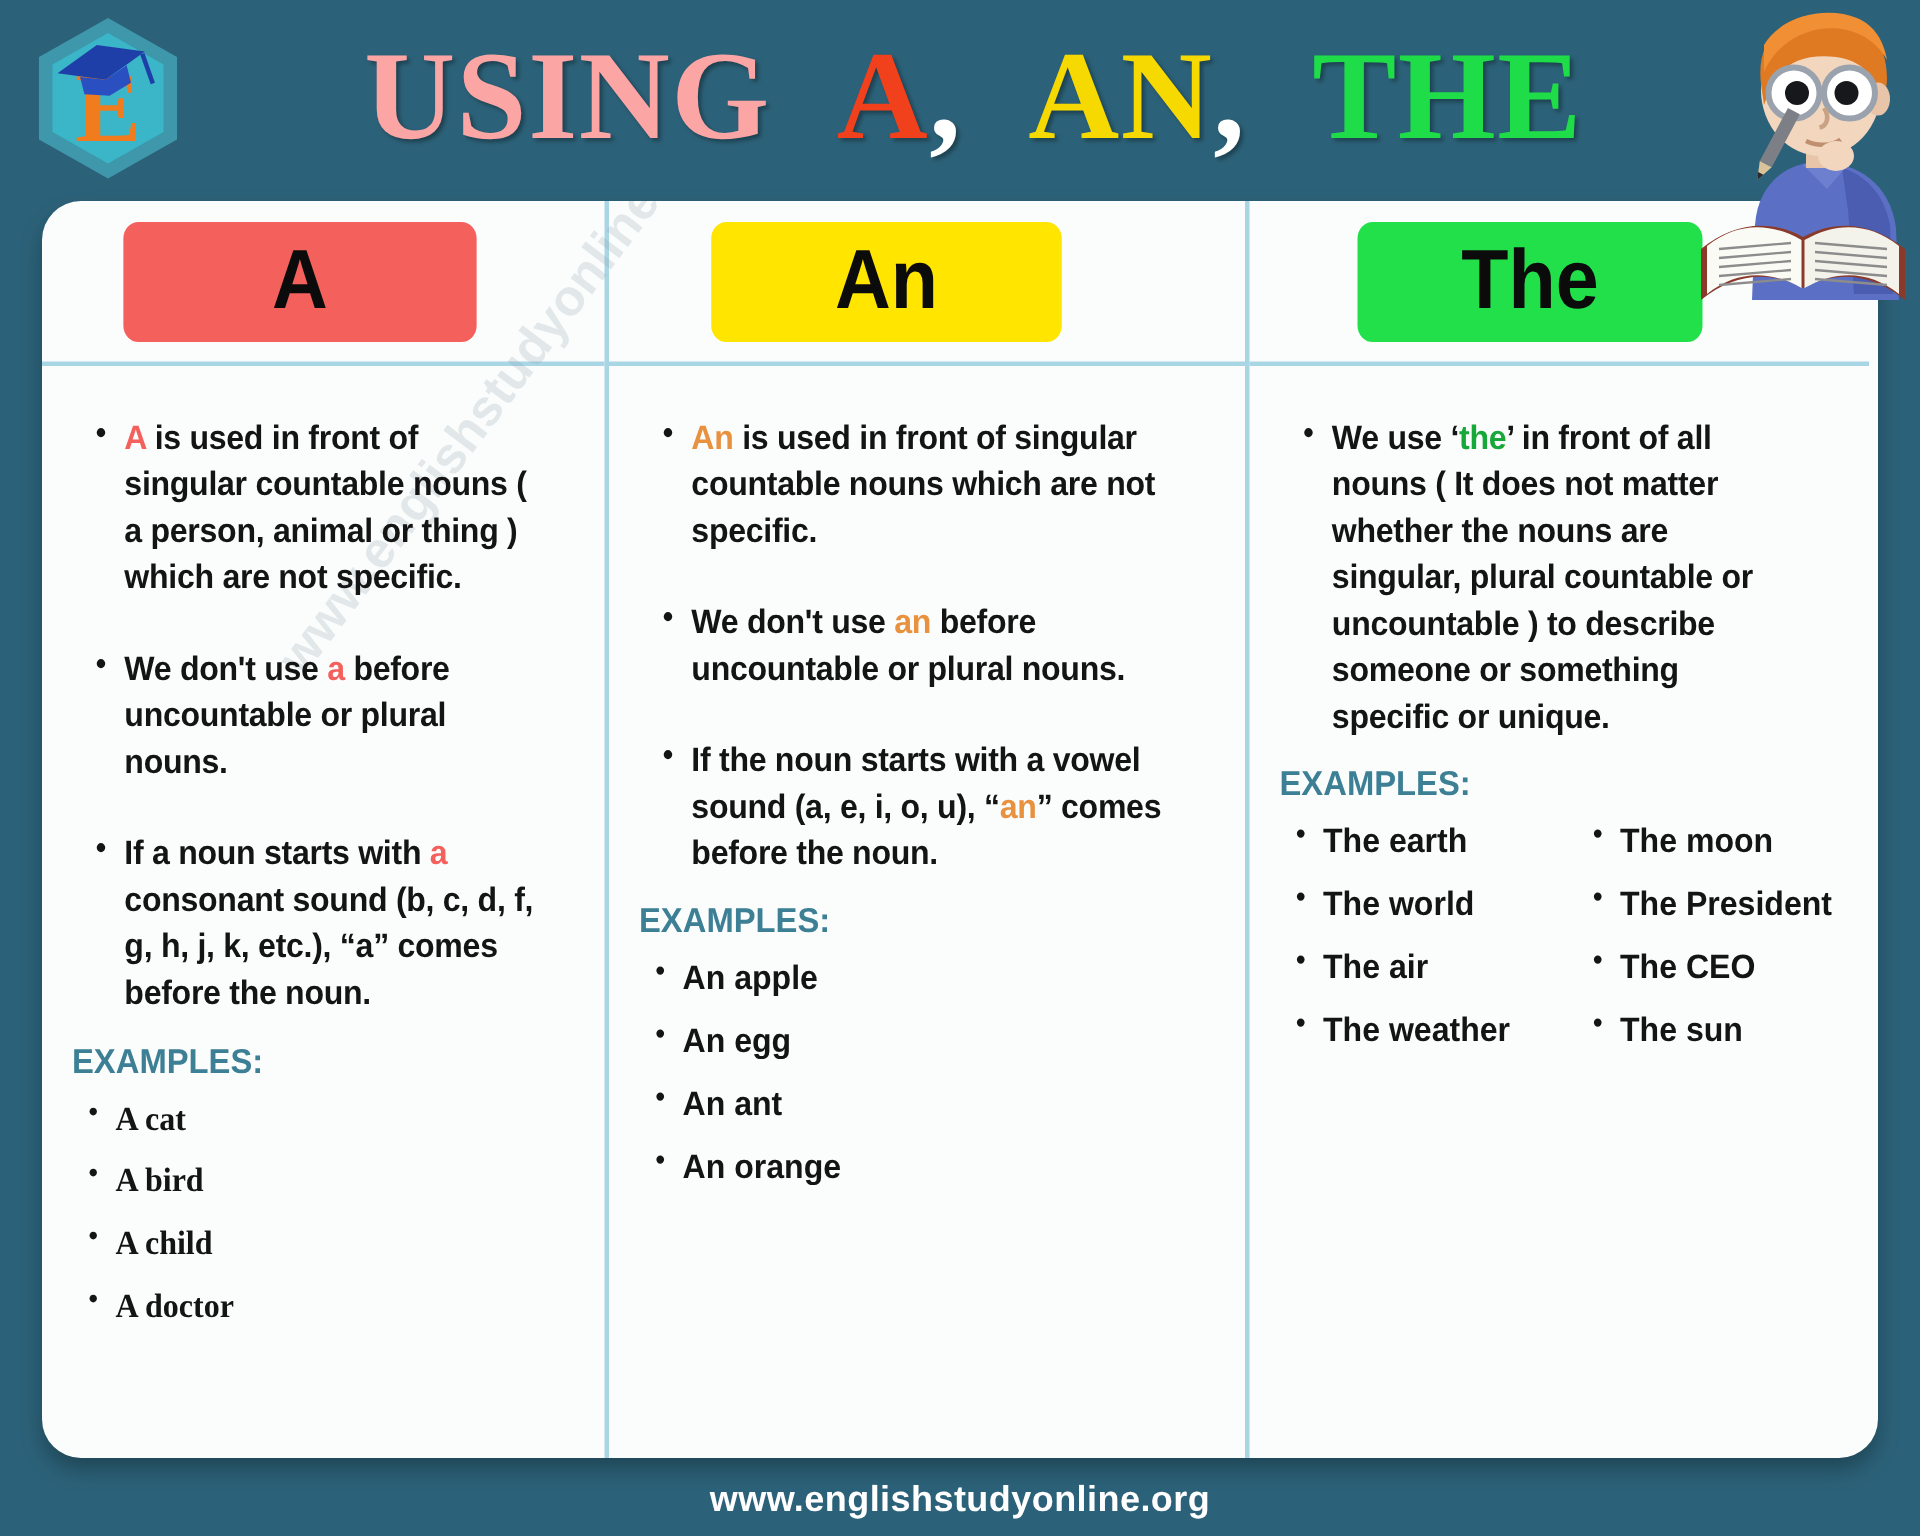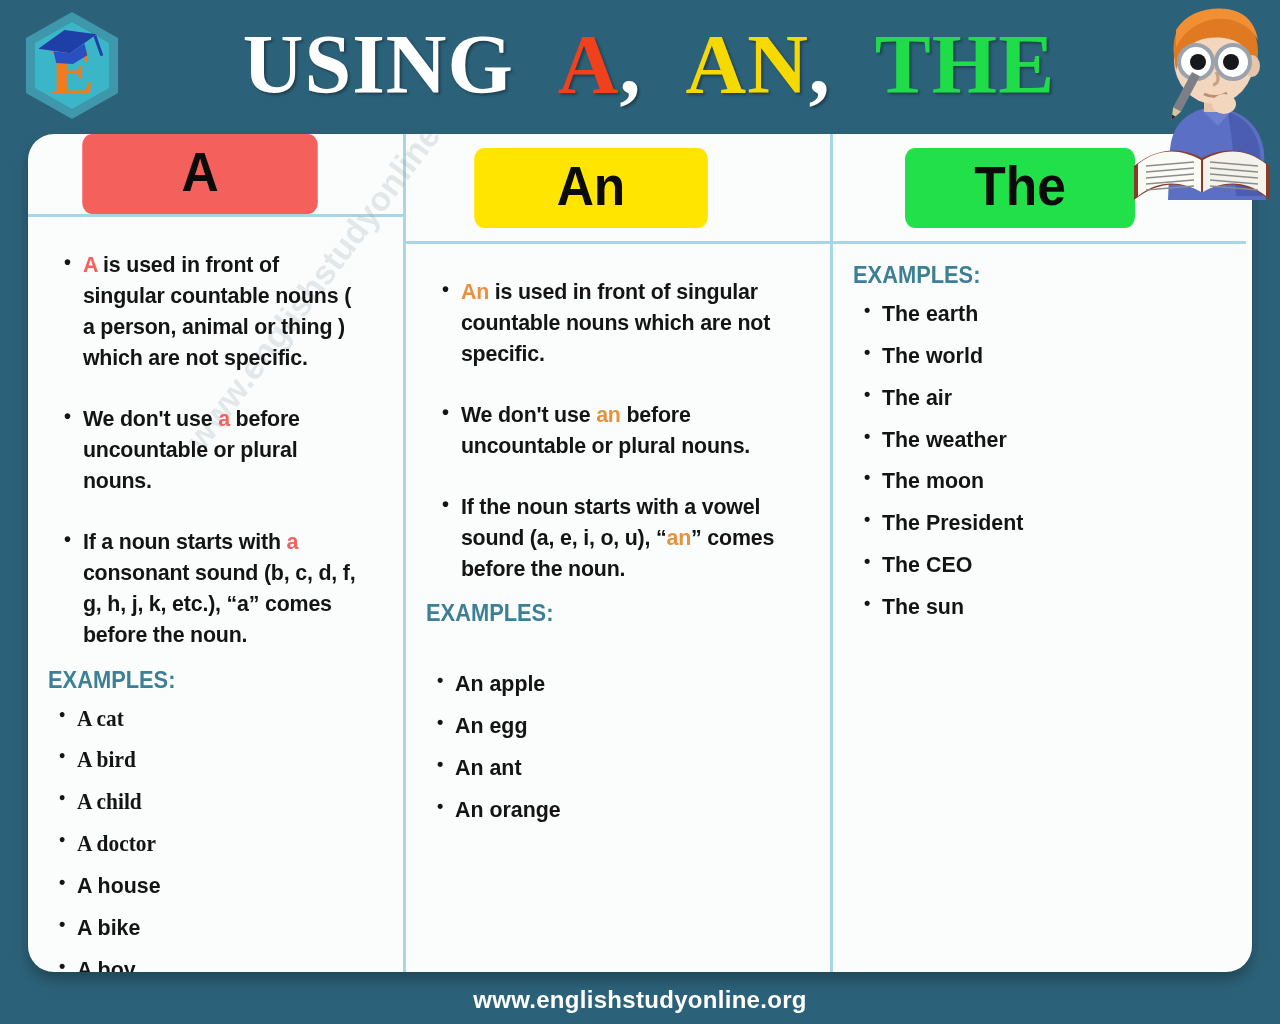--- a/index.html
+++ b/index.html
@@ -41,21 +41,21 @@
   .title {
     font-family: "Liberation Serif", "DejaVu Serif", serif;
     font-weight: bold;
     font-size: 84px;
     line-height: 1;
     letter-spacing: 1px;
     white-space: nowrap;
     margin-left: 18px;
     text-shadow: 2px 2px 3px rgba(0,0,0,0.35);
   }
-  .t-using { color: #ffffff; }
+  .t-using { color: #fca5a5; }
   .t-a     { color: #f0401c; }
   .t-an    { color: #f6d900; }
   .t-the   { color: #1fdd48; }
   .t-comma { color: #ffffff; }
 
   .mascot {
     position: absolute;
     right: 8px;
     top: 0px;
     width: 140px;
@@ -160,21 +160,20 @@
     font-size: 23px;
     letter-spacing: 0px;
     margin: 2px 0 4px 2px;
     transform: scaleX(0.95);
     transform-origin: left center;
   }
 
   .ex-grid {
     display: flex;
     padding-left: 12px;
-    flex-direction: column;
   }
   .ex-col {
     display: flex;
     flex-direction: column;
   }
   .ex-col ul {
     list-style: none;
     margin: 0;
     padding: 0;
   }
@@ -191,21 +190,21 @@
   }
   .ex-col li::before {
     content: "\2022";
     position: absolute;
     left: 1px;
     top: -1px;
     font-size: 19px;
     color: #141414;
   }
   .col-a  .ex-c1 { width: 148px; font-family: Liberation Serif, serif; }
-  .col-an .ex-c1 { width: 215px; margin-top: 32px; }
+  .col-an .ex-c1 { width: 215px; }
   .col-the .ex-c1 { width: 205px; }
 
   
   .watermark {
     position: absolute;
     left: 150px;
     top: 300px;
     transform: rotate(-53deg);
     transform-origin: left top;
     font-weight: bold;
@@ -331,28 +330,20 @@
         <div class="examples-label">EXAMPLES:</div>
         <div class="ex-grid">
           <div class="ex-col ex-c1">
             <ul>
               <li>A cat</li>
               <li>A bird</li>
               <li>A child</li>
               <li>A doctor</li>
             </ul>
           </div>
-          <div class="ex-col ex-c2">
-            <ul>
-              <li>A house</li>
-              <li>A bike</li>
-              <li>A boy</li>
-              <li>A table</li>
-            </ul>
-          </div>
         </div>
       </div>
     </div>
 
     <div class="col col-an">
       <div class="col-head">
         <div class="pill pill-an">An</div>
       </div>
       <div class="col-body">
         <ul class="rules">
@@ -372,20 +363,23 @@
           </div>
         </div>
       </div>
     </div>
 
     <div class="col col-the">
       <div class="col-head">
         <div class="pill pill-the">The</div>
       </div>
       <div class="col-body">
+        <ul class="rules">
+          <li><span>We use ‘</span><span class="hl-the">the</span><span>’ in front of all nouns ( It does not matter whether the nouns are singular, plural countable or uncountable ) to describe someone or something specific or unique.</span></li>
+        </ul>
         <div class="examples-label">EXAMPLES:</div>
         <div class="ex-grid">
           <div class="ex-col ex-c1">
             <ul>
               <li>The earth</li>
               <li>The world</li>
               <li>The air</li>
               <li>The weather</li>
             </ul>
           </div>

